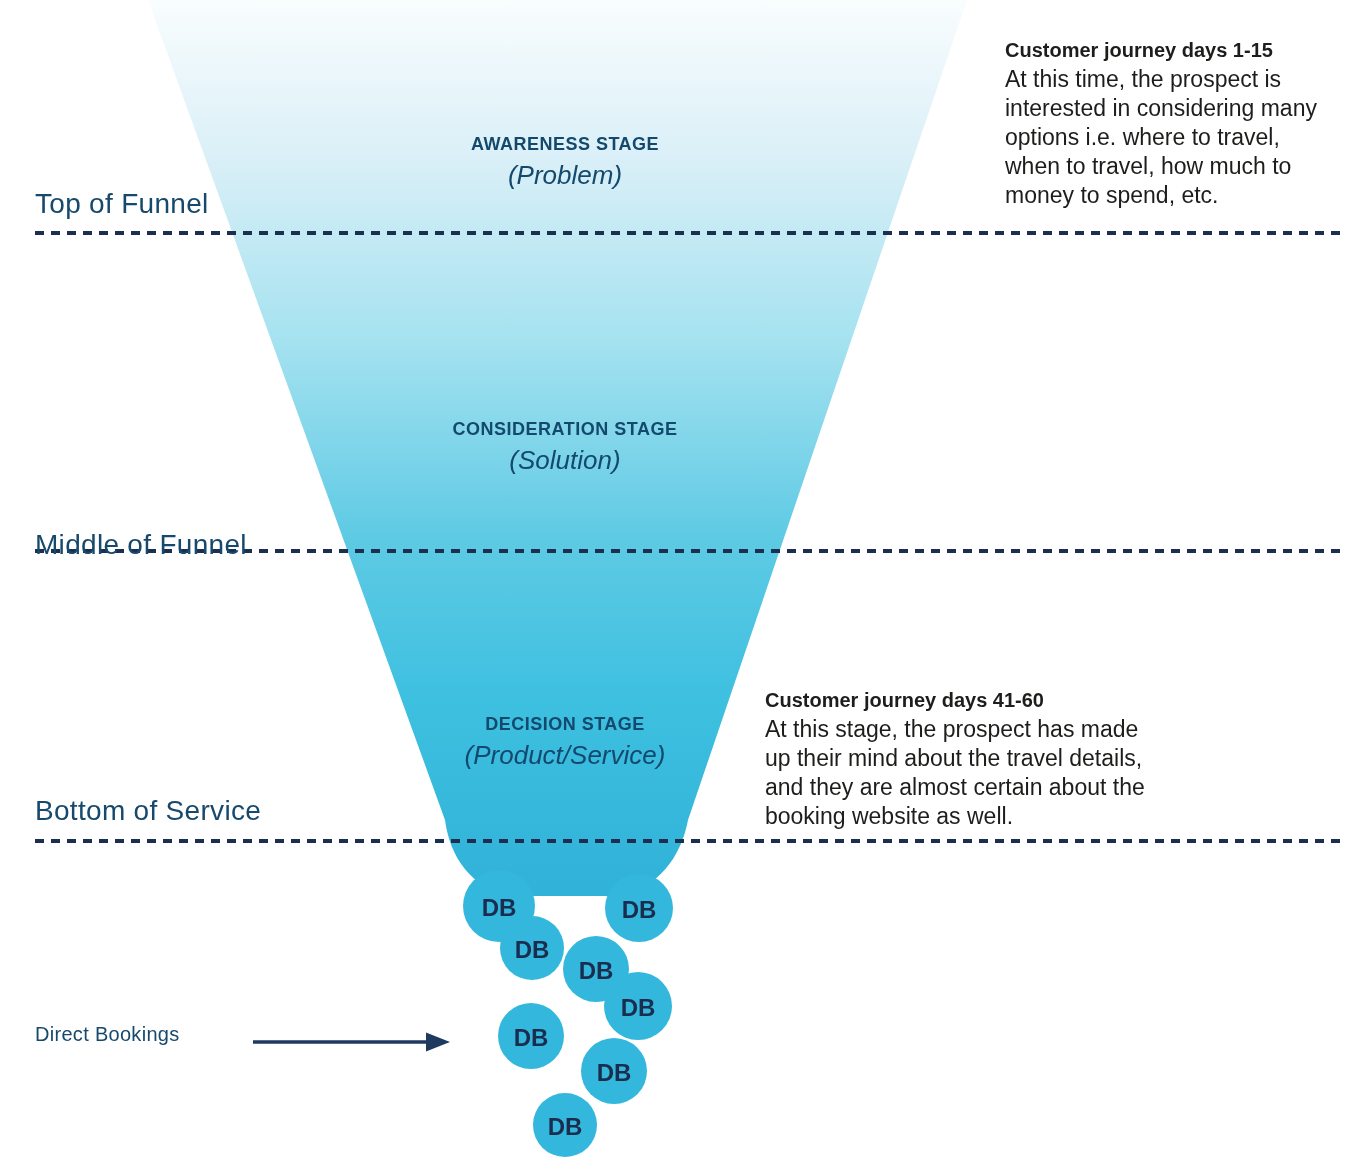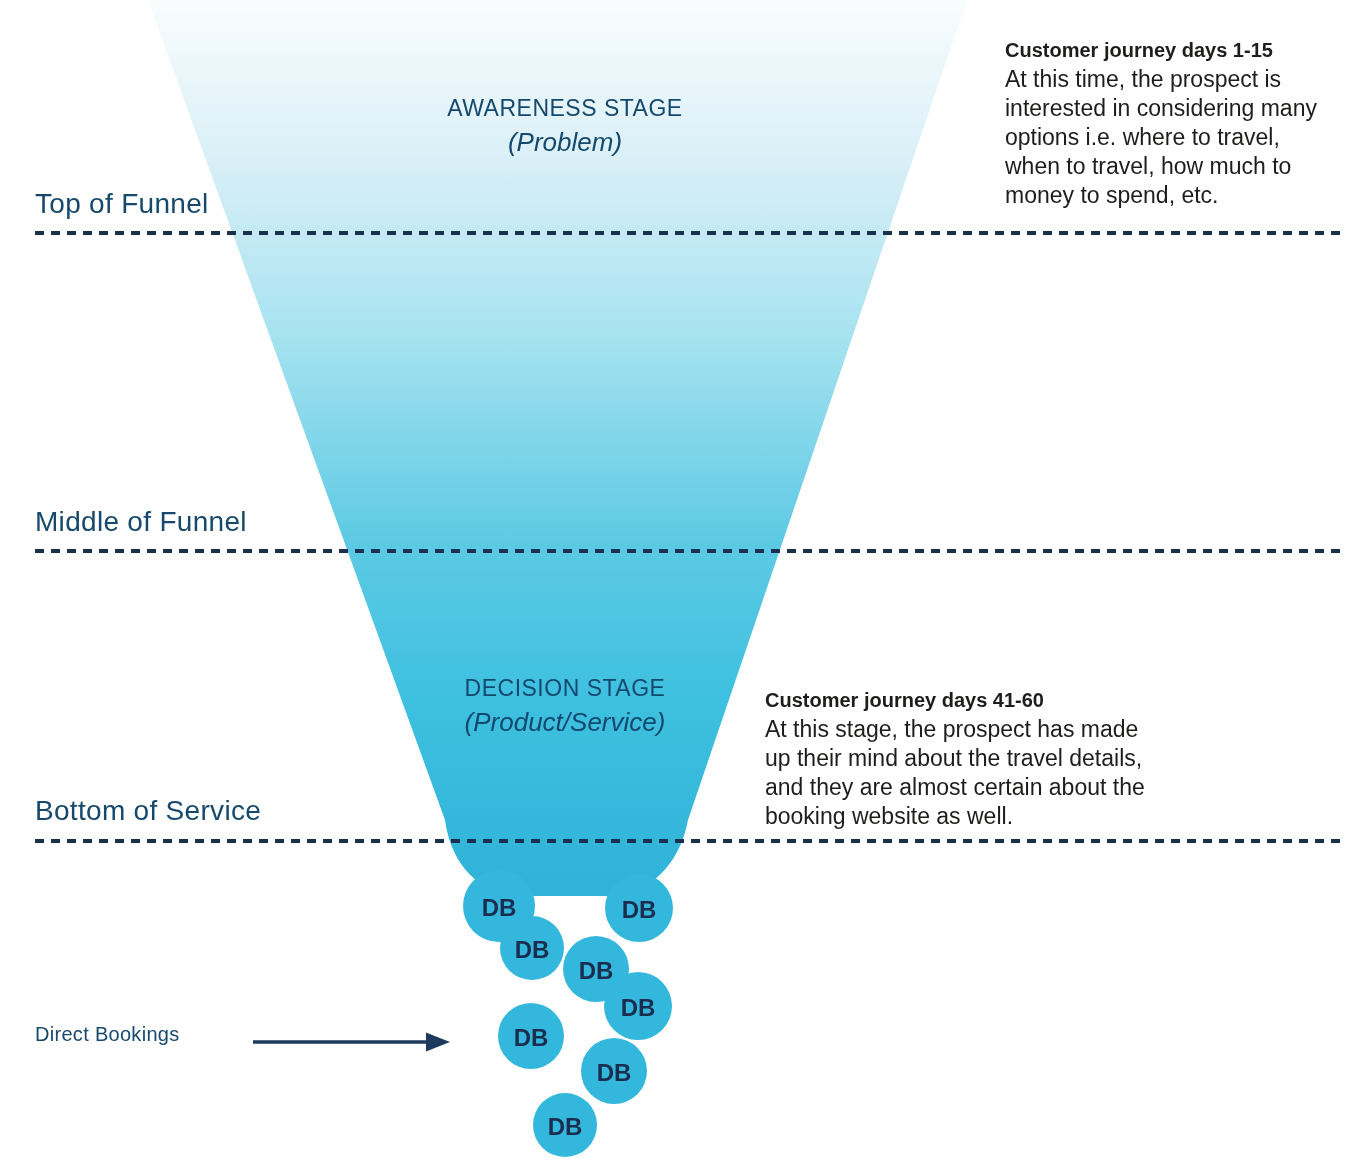--- a/index.html
+++ b/index.html
@@ -8,21 +8,21 @@
     width:1358px;height:1172px;
     background:#ffffff;
     font-family:"Liberation Sans", sans-serif;
     overflow:hidden;
   }
   .funnel-svg{position:absolute;left:0;top:0;}
   .stage{
     position:absolute;left:365px;width:400px;
     text-align:center;color:var(--heading);
   }
-  .stage .stage-title{font-size:23px;font-weight:normal;letter-spacing:.5px;line-height:1.4;}
+  .stage .stage-title{font-size:18px;font-weight:bold;letter-spacing:.5px;line-height:1.4;margin-top:40px;}
   .stage .stage-subtitle{font-size:26px;font-weight:400;line-height:1.4;font-style:italic;}
   .level-label{
     position:absolute;left:35px;
     font-size:28px;color:var(--label);letter-spacing:.3px;
   }
   .annotation{position:absolute;color:var(--body);}
   .annotation .ann-title{font-size:20px;font-weight:bold;line-height:29px;}
   .annotation .ann-body{font-size:23px;line-height:29px;white-space:pre-line;}
   .db-label{
     position:absolute;left:35px;top:1023px;
@@ -82,27 +82,31 @@
     <g>
       <line x1="253" y1="1042" x2="432" y2="1042" stroke="var(--arrow)" stroke-width="3.5"></line>
       <polygon points="450,1042 426,1032.5 426,1051.5" fill="var(--arrow)"></polygon>
     </g>
   </svg>
 
   <div class="stage" style="top:92px">
     <div class="stage-title">AWARENESS STAGE</div>
     <div class="stage-subtitle">(Problem)</div>
   </div>
+  <div class="stage" style="top:377px">
+    <div class="stage-title">CONSIDERATION STAGE</div>
+    <div class="stage-subtitle">(Solution)</div>
+  </div>
   <div class="stage" style="top:672px">
     <div class="stage-title">DECISION STAGE</div>
     <div class="stage-subtitle">(Product/Service)</div>
   </div>
 
   <div class="level-label" style="top:188px">Top of Funnel</div>
-  <div class="level-label" style="top:506px">Middle of Funnel</div>
+  <div class="level-label" style="top:529px">Middle of Funnel</div>
   <div class="level-label" style="top:795px">Bottom of Service</div>
 
   <div class="annotation" style="left:1005px;top:36px;width:350px">
     <div class="ann-title">Customer journey days 1-15</div>
     <div class="ann-body">At this time, the prospect is
 interested in considering many
 options i.e. where to travel,
 when to travel, how much to
 money to spend, etc.</div>
   </div>

